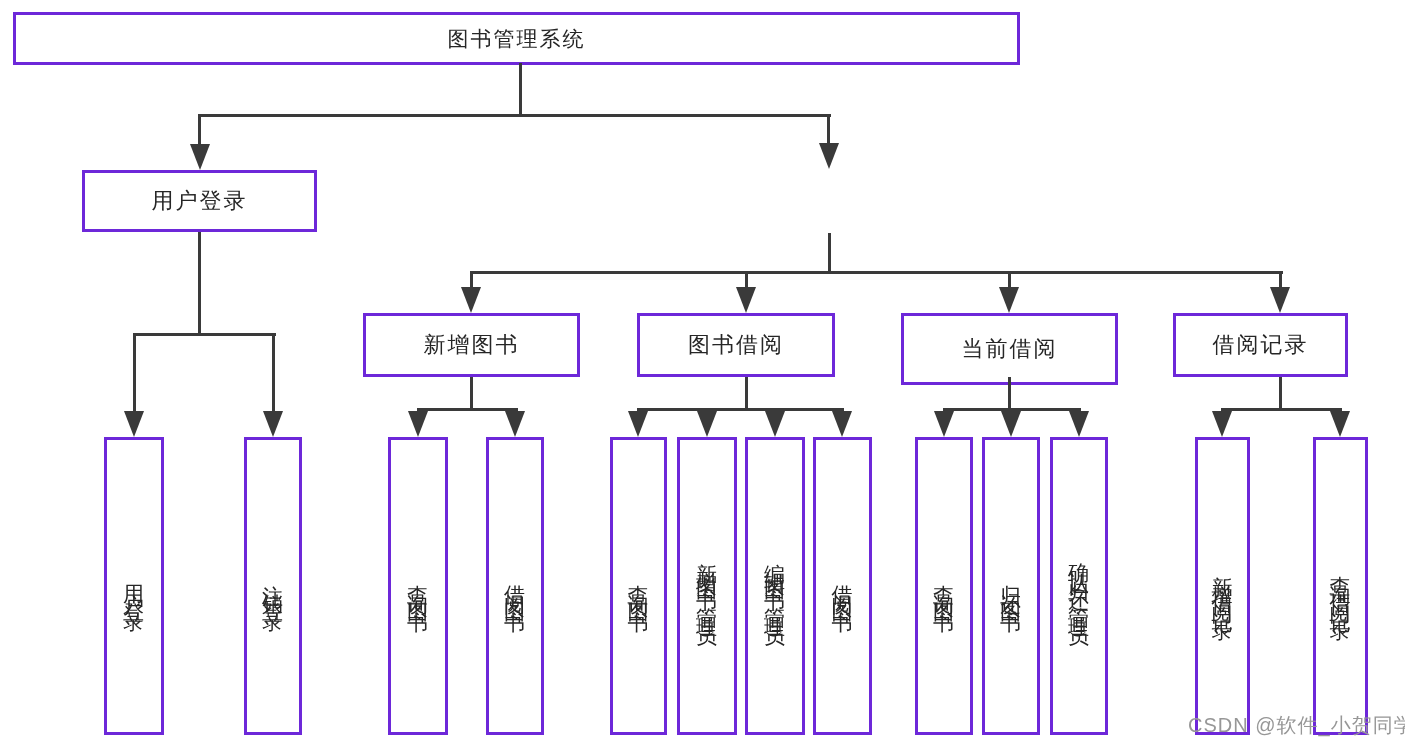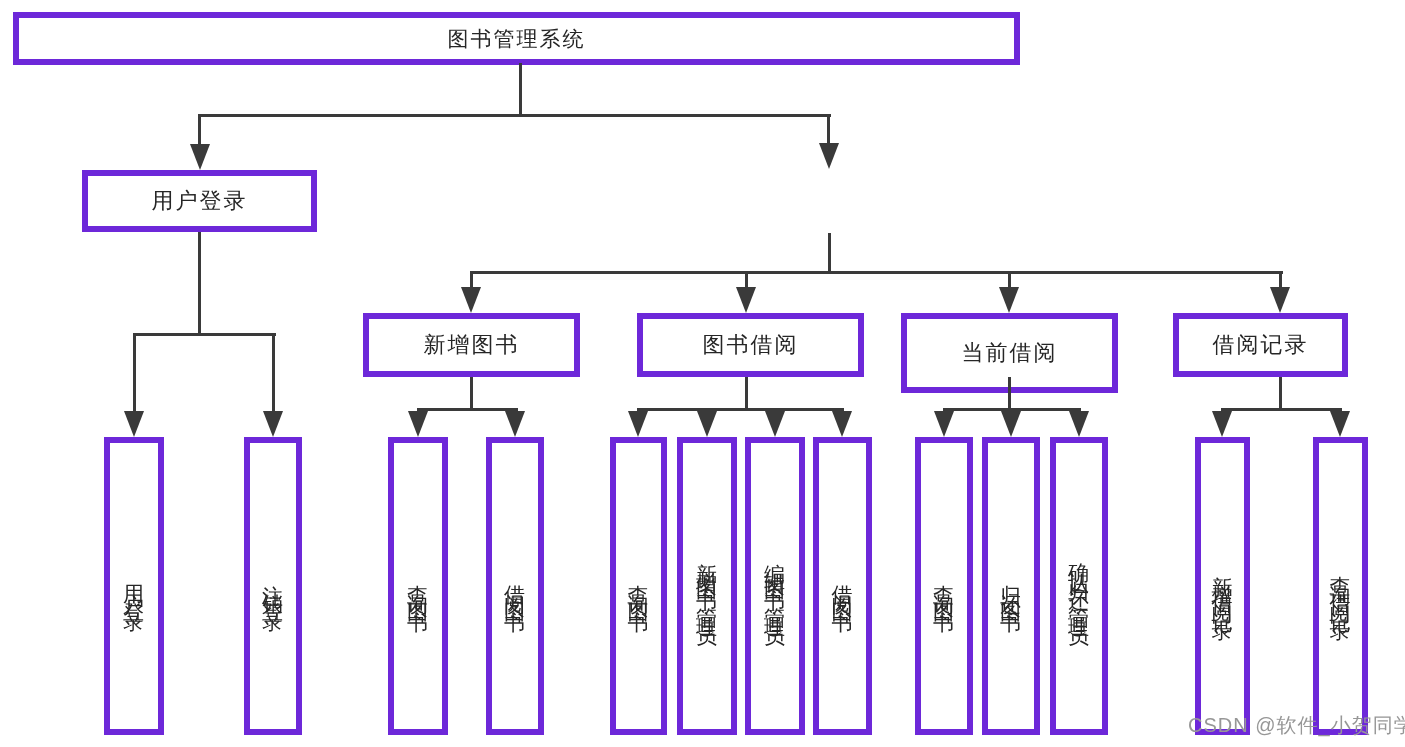--- a/index.html
+++ b/index.html
@@ -3,21 +3,21 @@
 <meta charset="utf-8">
 <style>
   html,body { margin:0; padding:0; background:#ffffff; }
   .canvas {
     position:relative; width:1405px; height:747px; background:#ffffff;
     font-family:"Liberation Sans","DejaVu Sans",sans-serif;
     color:#262626; overflow:hidden;
   }
   .box {
     position:absolute; box-sizing:border-box; background:#ffffff;
-    border:6px solid #6d28d9; display:flex; align-items:center; justify-content:center;
+    border:3px solid #6d28d9; display:flex; align-items:center; justify-content:center;
     font-size:22px; letter-spacing:2px; color:#262626;text-align:right;
   }
   .vbox {
     writing-mode:vertical-rl; text-orientation:mixed;
     font-size:21px; letter-spacing:9px; line-height:1;
   }
   .hl, .vl { position:absolute; background:#3a3a3a; display:block; }
   .hl { height:3px; }
   .vl { width:3px; }
   .arr {
@@ -58,22 +58,22 @@
   <i class="vl" style="left:470px;top:271px;height:18px"></i>
   <i class="arr" style="left:461px;top:287px"></i>
   <i class="vl" style="left:745px;top:271px;height:18px"></i>
   <i class="arr" style="left:736px;top:287px"></i>
   <i class="vl" style="left:1008px;top:271px;height:18px"></i>
   <i class="arr" style="left:999px;top:287px"></i>
   <i class="vl" style="left:1279px;top:271px;height:18px"></i>
   <i class="arr" style="left:1270px;top:287px"></i>
 
   <div class="box" style="left:363px;top:313px;width:217px;height:64px">新增图书</div>
-  <div class="box" style="left:637px;top:313px;width:227px;height:64px">图书借阅</div>
-  <div class="box" style="left:901px;top:313px;width:217px;height:80px">当前借阅</div>
+  <div class="box" style="left:637px;top:313px;width:198px;height:64px">图书借阅</div>
+  <div class="box" style="left:901px;top:313px;width:217px;height:72px">当前借阅</div>
   <div class="box" style="left:1173px;top:313px;width:175px;height:64px">借阅记录</div>
 
   <i class="vl" style="left:470px;top:377px;height:34px"></i>
   <i class="hl" style="left:417px;top:408px;width:101px"></i>
   <i class="arr" style="left:408px;top:411px"></i>
   <i class="arr" style="left:505px;top:411px"></i>
 
   <i class="vl" style="left:745px;top:377px;height:34px"></i>
   <i class="hl" style="left:637px;top:408px;width:207px"></i>
   <i class="arr" style="left:628px;top:411px"></i>

